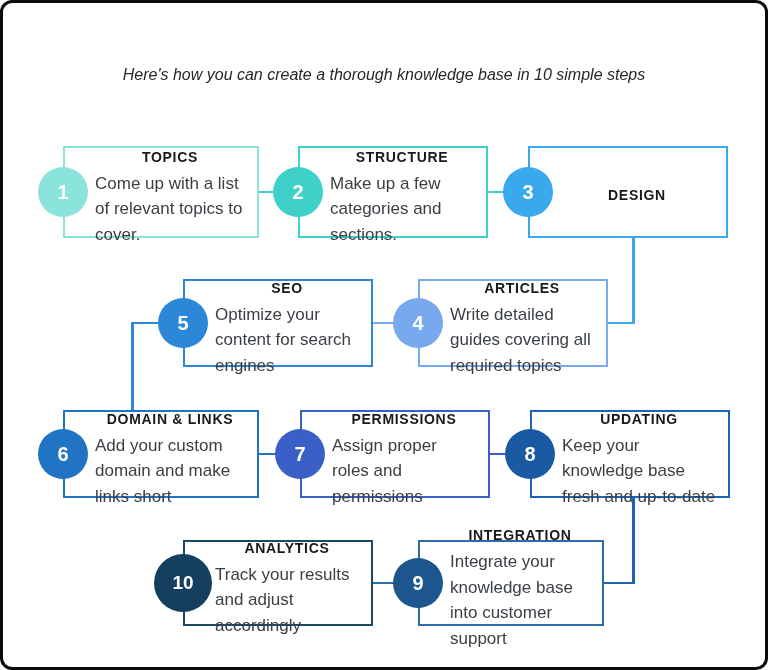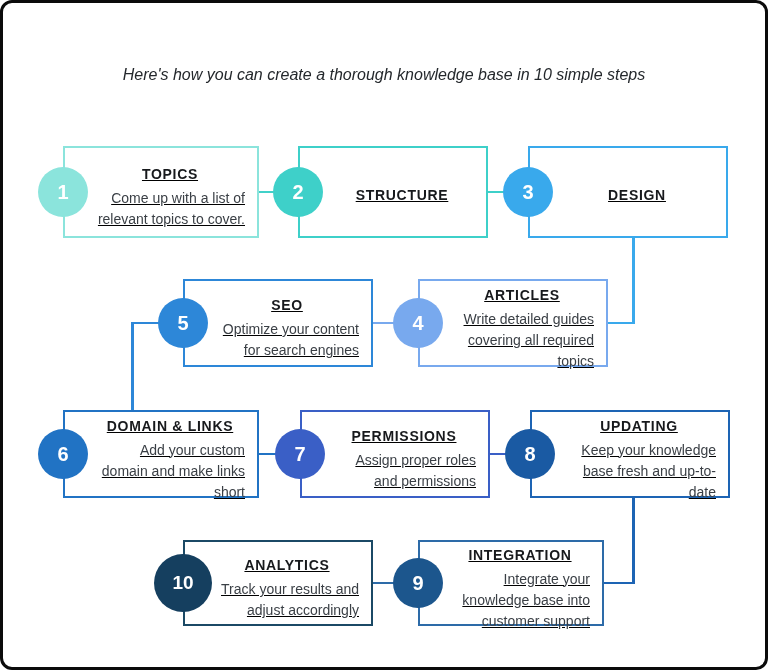--- a/index.html
+++ b/index.html
@@ -14,24 +14,24 @@
   }
   .page-subtitle{
     position:absolute;top:63px;left:0;width:100%;text-align:center;
     font-size:16px;color:#24282c;font-style:italic;
   }
   .step{
     position:absolute;background:#ffffff;border:2.5px solid #999;box-sizing:border-box;
   }
   .content{
     height:100%;display:flex;flex-direction:column;justify-content:center;align-items:center;
-    text-align:right;padding:12px 12px 0 30px;box-sizing:border-box;text-decoration:underline;
+    text-align:left;padding:12px 12px 0 30px;box-sizing:border-box;
   }
   .step-title{font-size:14px;font-weight:bold;letter-spacing:0.7px;color:#17191c;margin-bottom:6px;}
-  .step-desc{font-size:14px;color:#3a3f45;line-height:1.5;}
+  .step-desc{font-size:17px;color:#3a3f45;line-height:1.5;}
   .circle{
     position:absolute;left:-27px;top:50%;width:50px;height:50px;margin-top:-25px;
     border-radius:50%;display:flex;align-items:center;justify-content:center;
     color:#ffffff;font-weight:bold;font-size:20px;background:#999;
   }
   .circle.big{width:58px;height:58px;margin-top:-29px;left:-31px;font-size:19px;}
   
   .pos-s1{left:60px;top:143px;width:196px;height:92px;}
   .pos-s2{left:295px;top:143px;width:190px;height:92px;}
   .pos-s3{left:525px;top:143px;width:200px;height:92px;}
@@ -85,20 +85,21 @@
       <div class="step-title">TOPICS</div>
       <div class="step-desc">Come up with a list of relevant topics to cover.</div>
     </div>
   </div>
   <div class="step pos-s2" style="border-color: rgb(62, 208, 201);">
     <div class="circle" style="background: rgb(62, 208, 201);">
         <span>2</span>
       </div>
     <div class="content">
       <div class="step-title">STRUCTURE</div>
+      <div class="step-desc">Make up a few categories and sections.</div>
     </div>
   </div>
   <div class="step pos-s3" style="border-color: rgb(57, 169, 236);">
     <div class="circle" style="background: rgb(57, 169, 236);">
         <span>3</span>
       </div>
     <div class="content">
       <div class="step-title">DESIGN</div>
     </div>
   </div>

